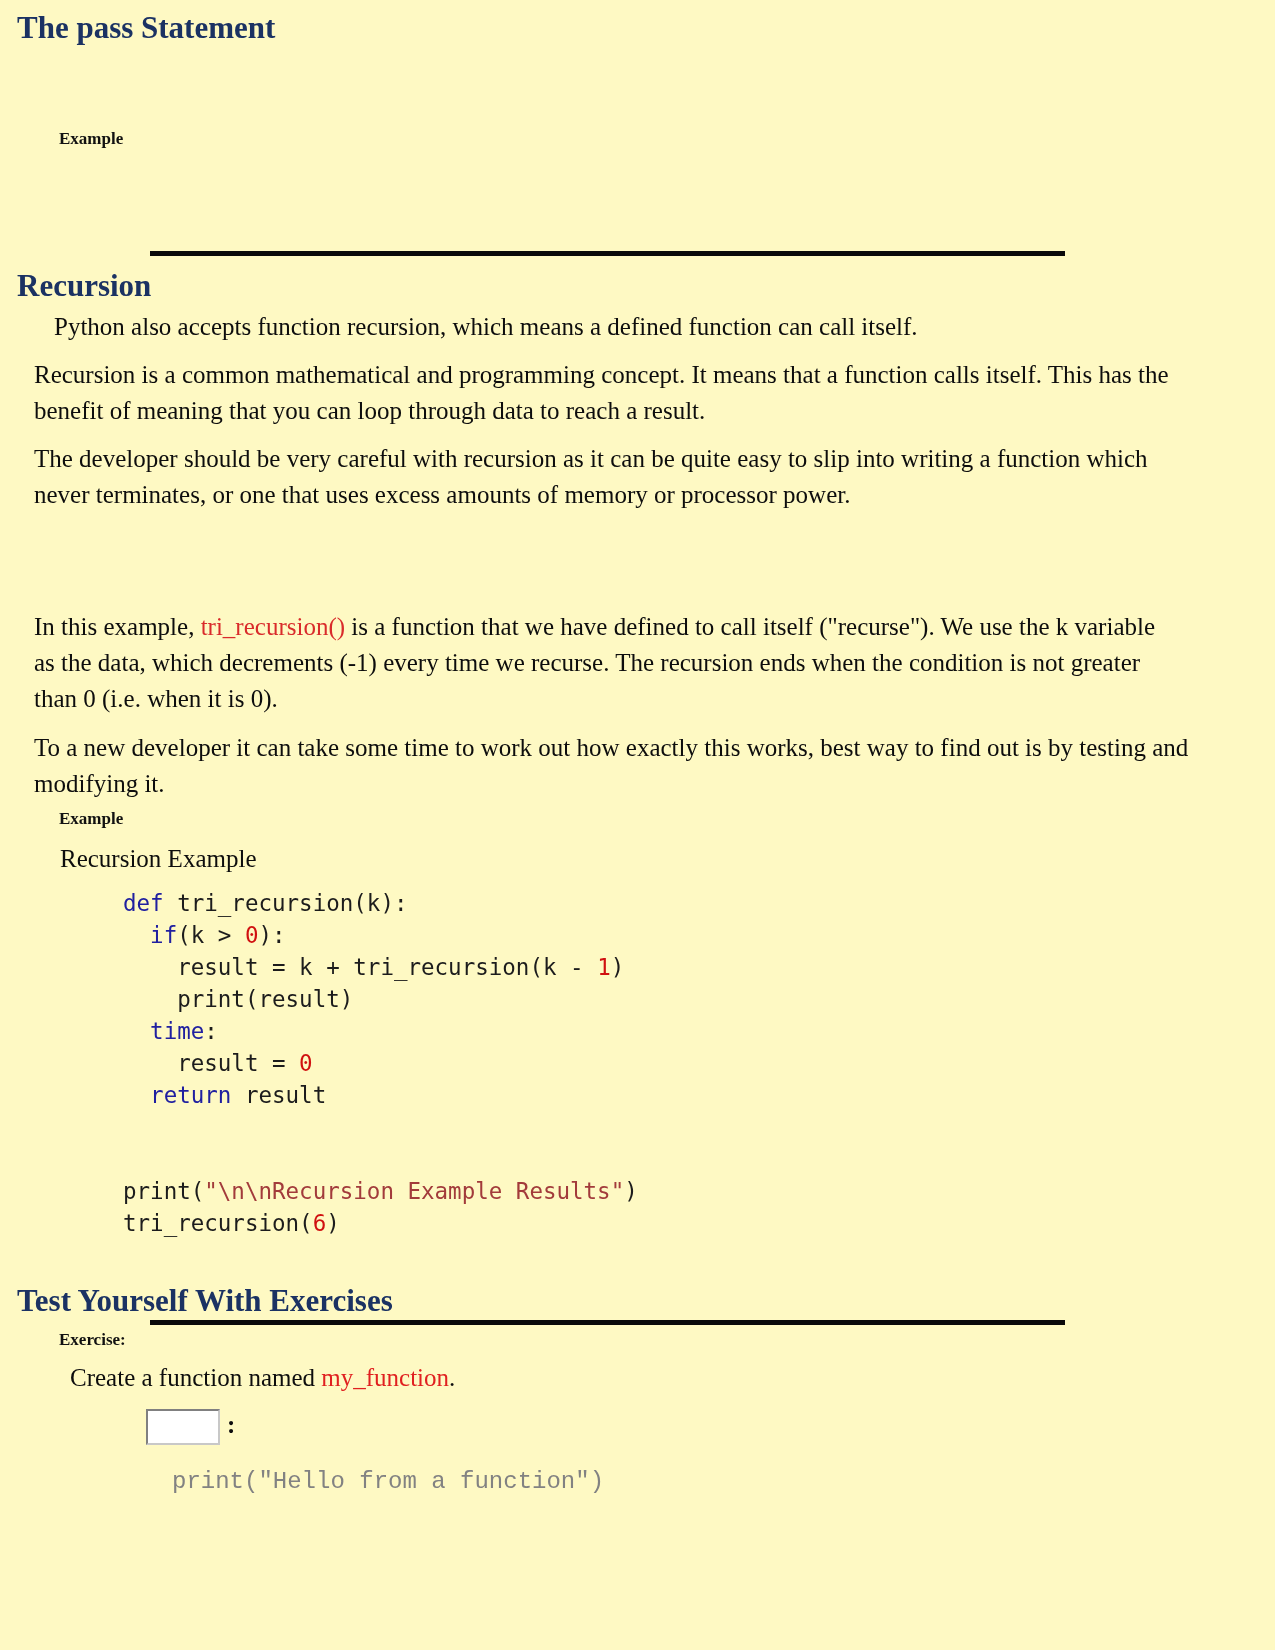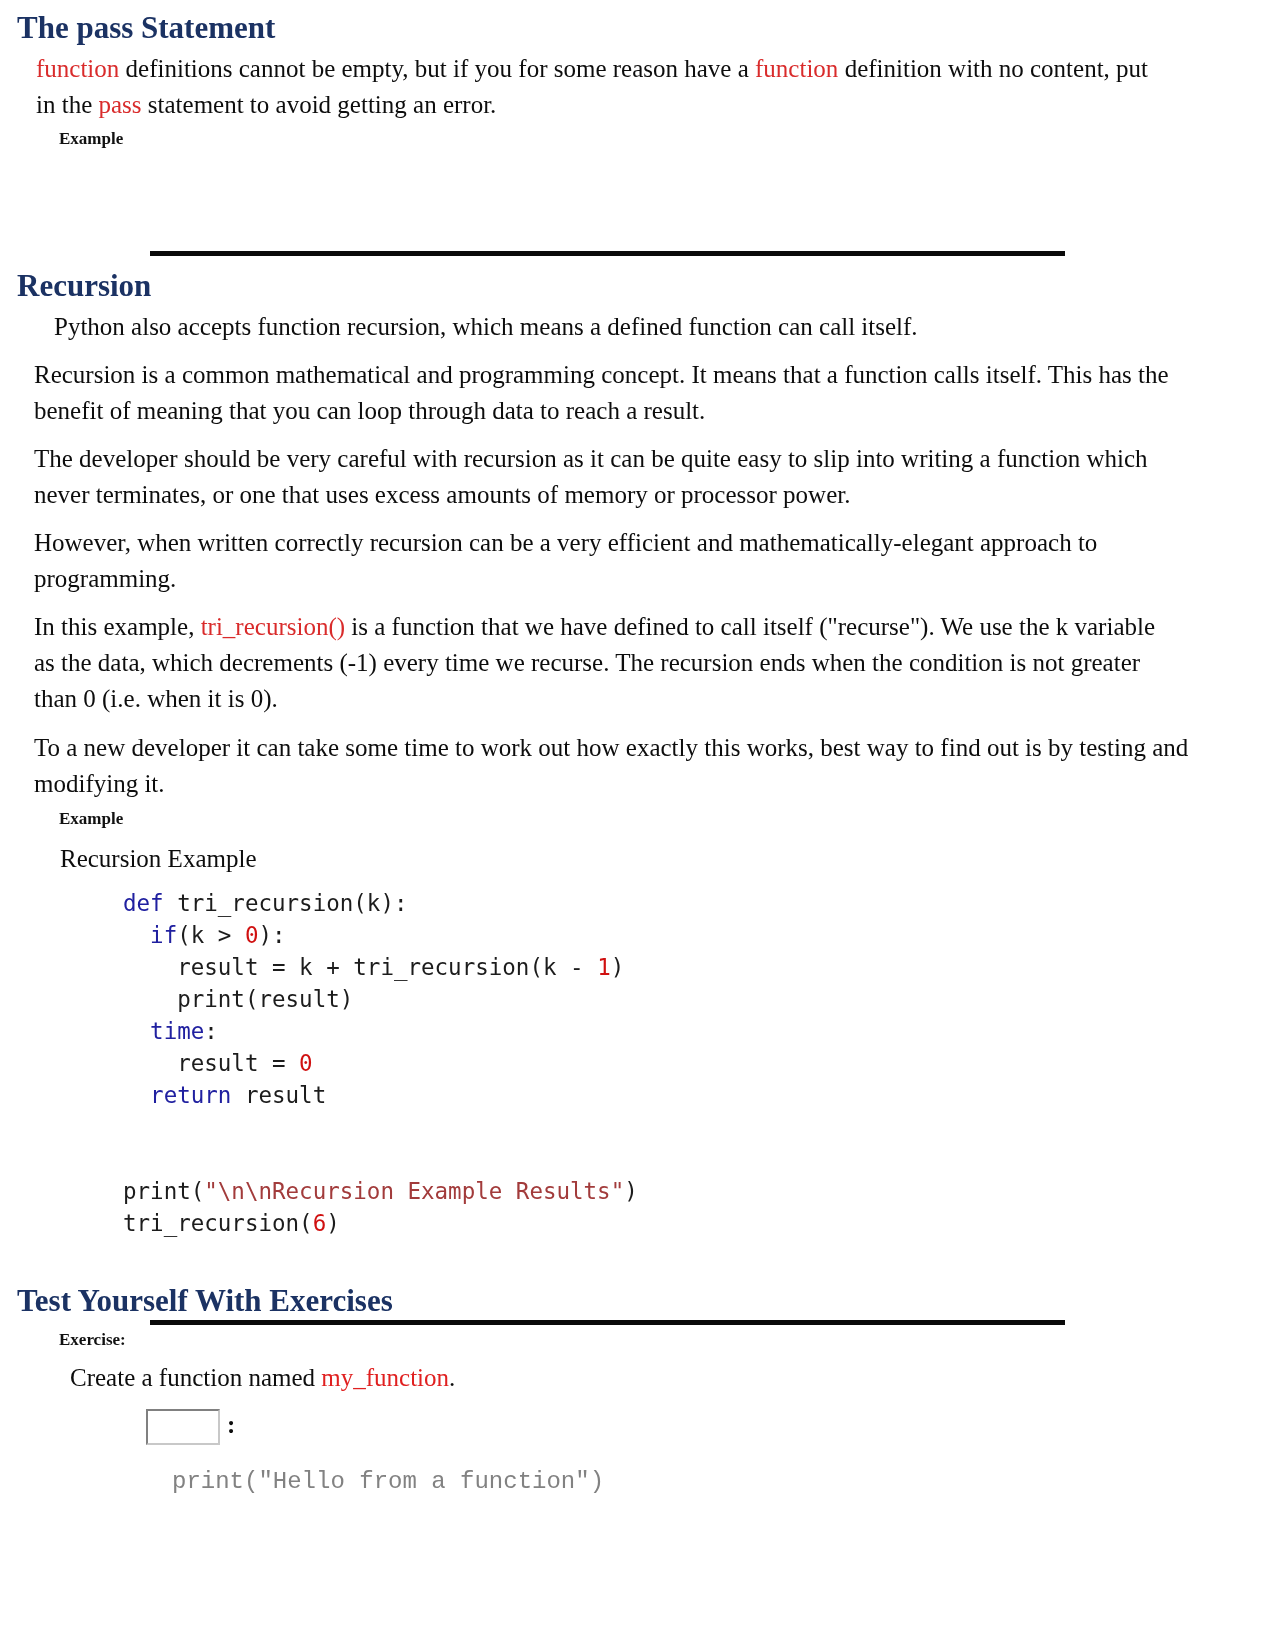--- a/index.html
+++ b/index.html
@@ -13,21 +13,21 @@
     position: relative;
     font-family: "Liberation Serif", "DejaVu Serif", serif;
     color: #000000;
     overflow: hidden;
   }
 
   .page {
     position: relative;
     width: 1275px;
     height: 1650px;
-    background: #ffffff;
+    background: #fef9c3;
     padding: 11px;
     box-sizing: border-box;
   }
 
   
   h2.section-head {
     font-family: "Liberation Serif", "DejaVu Serif", serif;
     font-weight: bold;
     color: #1b3263;
     font-size: 31px;
@@ -137,38 +137,34 @@
   
   .abs { position: absolute; }
 </style>
 </head>
 <body>
 
 <div class="page">
 
   <h2 class="section-head abs" style="left:17px; top:12px;">The pass Statement</h2>
 
-  <p class="body-text abs" style="left:36px; top:51px; width:1115px;">
-    <span class="kw-red">function</span><span> definitions cannot be empty, but if you for some reason have a </span><span class="kw-red">function</span><span> definition with no content, put in the </span><span class="kw-red">pass</span><span> statement to avoid getting an error.</span>
-  </p>
 
   <h3 class="example-head abs" style="left:55px; top:126px;">Example</h3>
 
 
   <hr class="rule abs" style="left:150px; top:251px; width:915px;">
 
   <h2 class="section-head abs" style="left:17px; top:270px;">Recursion</h2>
 
   <p class="body-text abs" style="left:34px; top:309px; width:1160px;margin-left:20px;">Python also accepts function recursion, which means a defined function can call itself.</p>
 
   <p class="body-text abs" style="left:34px; top:357px; width:1160px;">Recursion is a common mathematical and programming concept. It means that a function calls itself. This has the benefit of meaning that you can loop through data to reach a result.</p>
 
   <p class="body-text abs" style="left:34px; top:441px; width:1160px;">The developer should be very careful with recursion as it can be quite easy to slip into writing a function which never terminates, or one that uses excess amounts of memory or processor power.</p>
 
-  <p class="body-text abs" style="left:34px; top:525px; width:1170px;">However, when written correctly recursion can be a very efficient and mathematically-elegant approach to programming.</p>
 
   <p class="body-text abs" style="left:34px; top:609px; width:1140px;"><span>In this example, </span><span class="kw-red">tri_recursion()</span><span> is a function that we have defined to call itself ("recurse"). We use the k variable as the data, which decrements (-1) every time we recurse. The recursion ends when the condition is not greater than 0 (i.e. when it is 0).</span>
   </p>
 
   <p class="body-text abs" style="left:34px; top:730px; width:1165px;">To a new developer it can take some time to work out how exactly this works, best way to find out is by testing and modifying it.</p>
 
   <h3 class="example-head abs" style="left:55px; top:806px;">Example</h3>
 
   <div class="plain-line abs" style="left:60px; top:842px;">Recursion Example</div>
 

